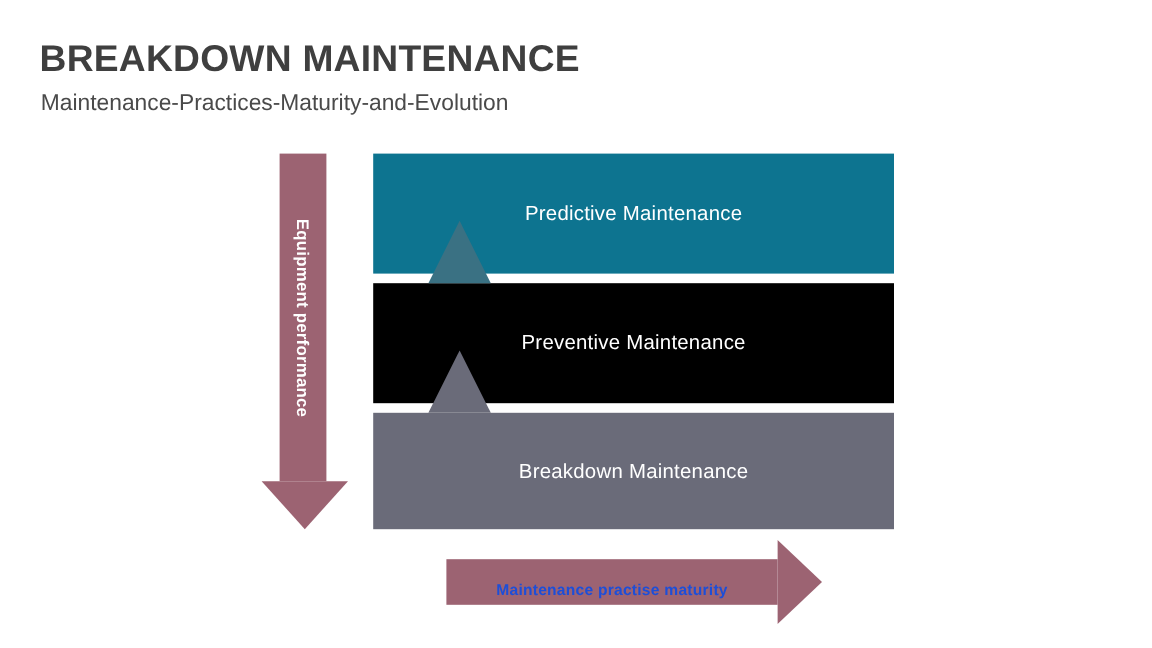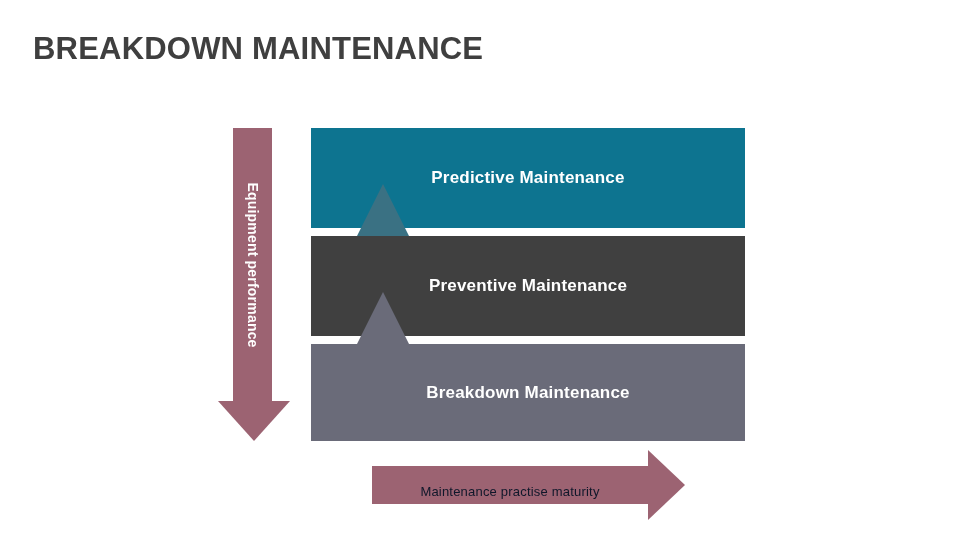--- a/index.html
+++ b/index.html
@@ -54,34 +54,34 @@
     position: absolute;
     left: 311px;
     width: 434px;
     display: flex;
     align-items: center;
     justify-content: center;
   }
   .stage-label {
     color: #ffffff;
     font-size: 17px;
-    font-weight: bold;
+    font-weight: normal;
     letter-spacing: 0.2px;
     white-space: nowrap;
     text-align: center;
   }
   #stage-bar-predictive {
     top: 112px;
     height: 100px;
     background: #0d7490;
   }
   #stage-bar-preventive {
     top: 220px;
     height: 100px;
-    background: #404040;
+    background: #000000;
   }
   #stage-bar-breakdown {
     top: 328px;
     height: 97px;
     background: #6a6b79;
   }
 
   
   .chevron {
     position: absolute;
@@ -185,34 +185,35 @@
   }
   #maturity-arrow-label {
     position: absolute;
     left: 0;
     top: 16px;
     width: 276px;
     height: 50px;
     display: flex;
     align-items: center;
     justify-content: center;
-    color: #0f172a;
+    color: #1d4ed8;
     font-size: 13px;
-    font-weight: normal;
+    font-weight: bold;
     letter-spacing: 0.2px;
     white-space: nowrap;
   }
 </style>
 </head>
 <body>
 
 <div id="diagram">
 
   <div id="slide-title">BREAKDOWN MAINTENANCE</div>
 
+  <div id="slide-subtitle">Maintenance-Practices-Maturity-and-Evolution</div>
 
   <div id="equipment-performance-arrow">
     <div id="equipment-performance-shaft"></div>
     <div id="equipment-performance-head"></div>
     <div id="equipment-performance-label">
       <span>Equipment performance</span>
     </div>
   </div>
 
   <div id="chevron-outline-top"></div>

